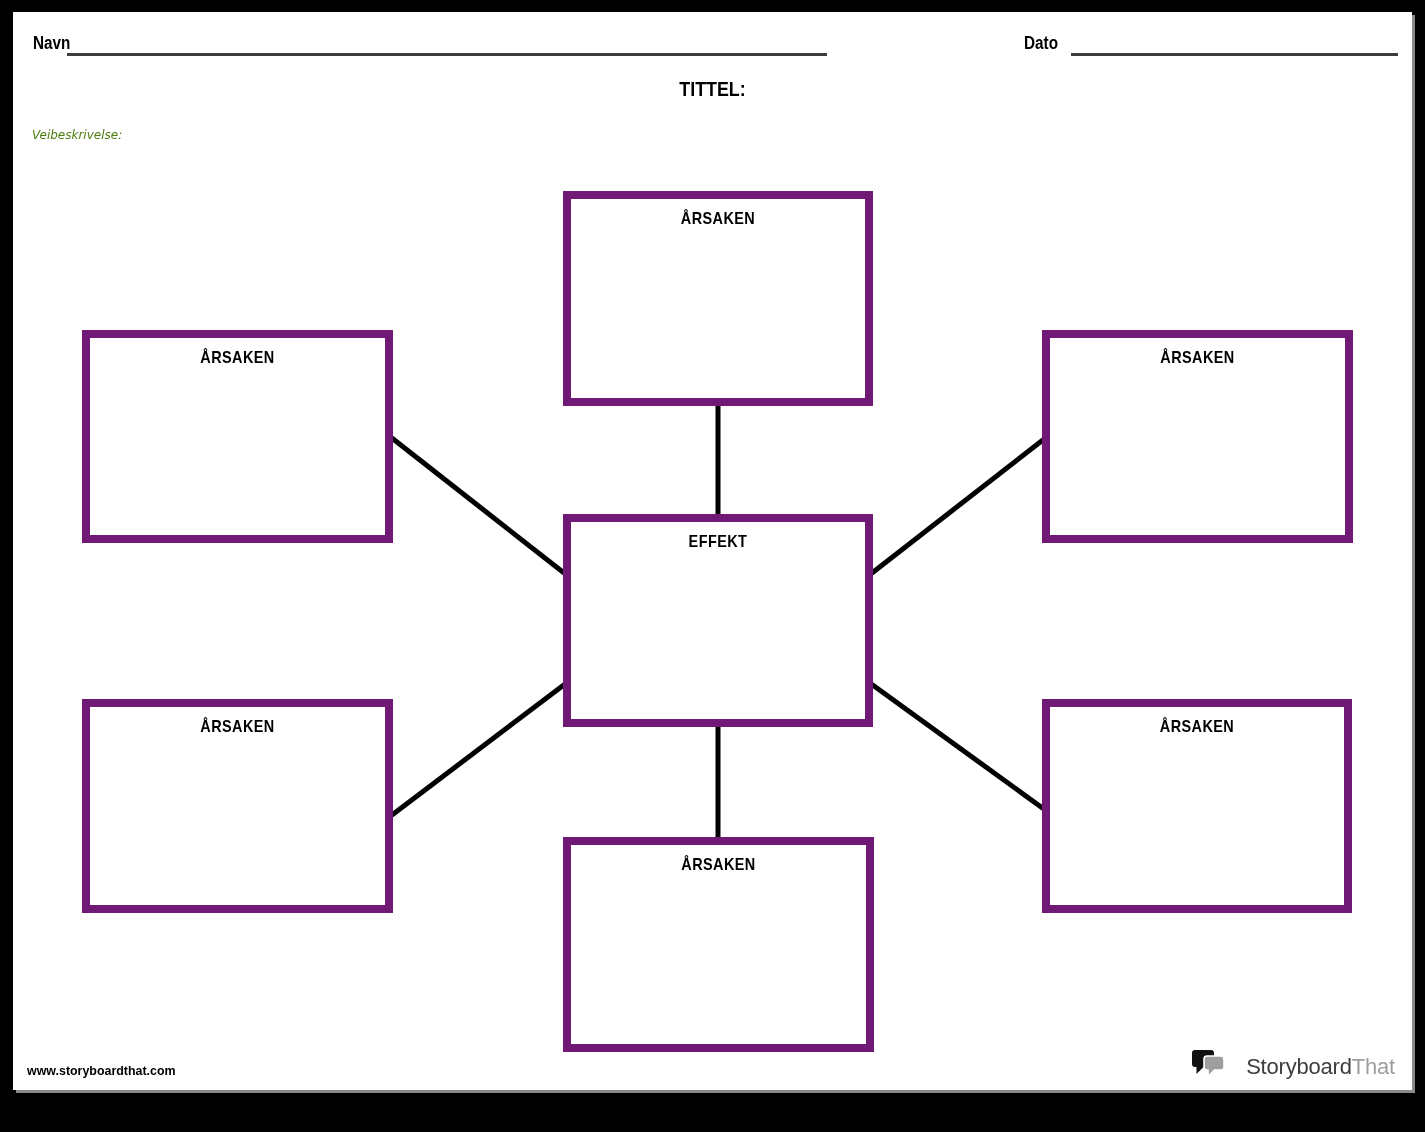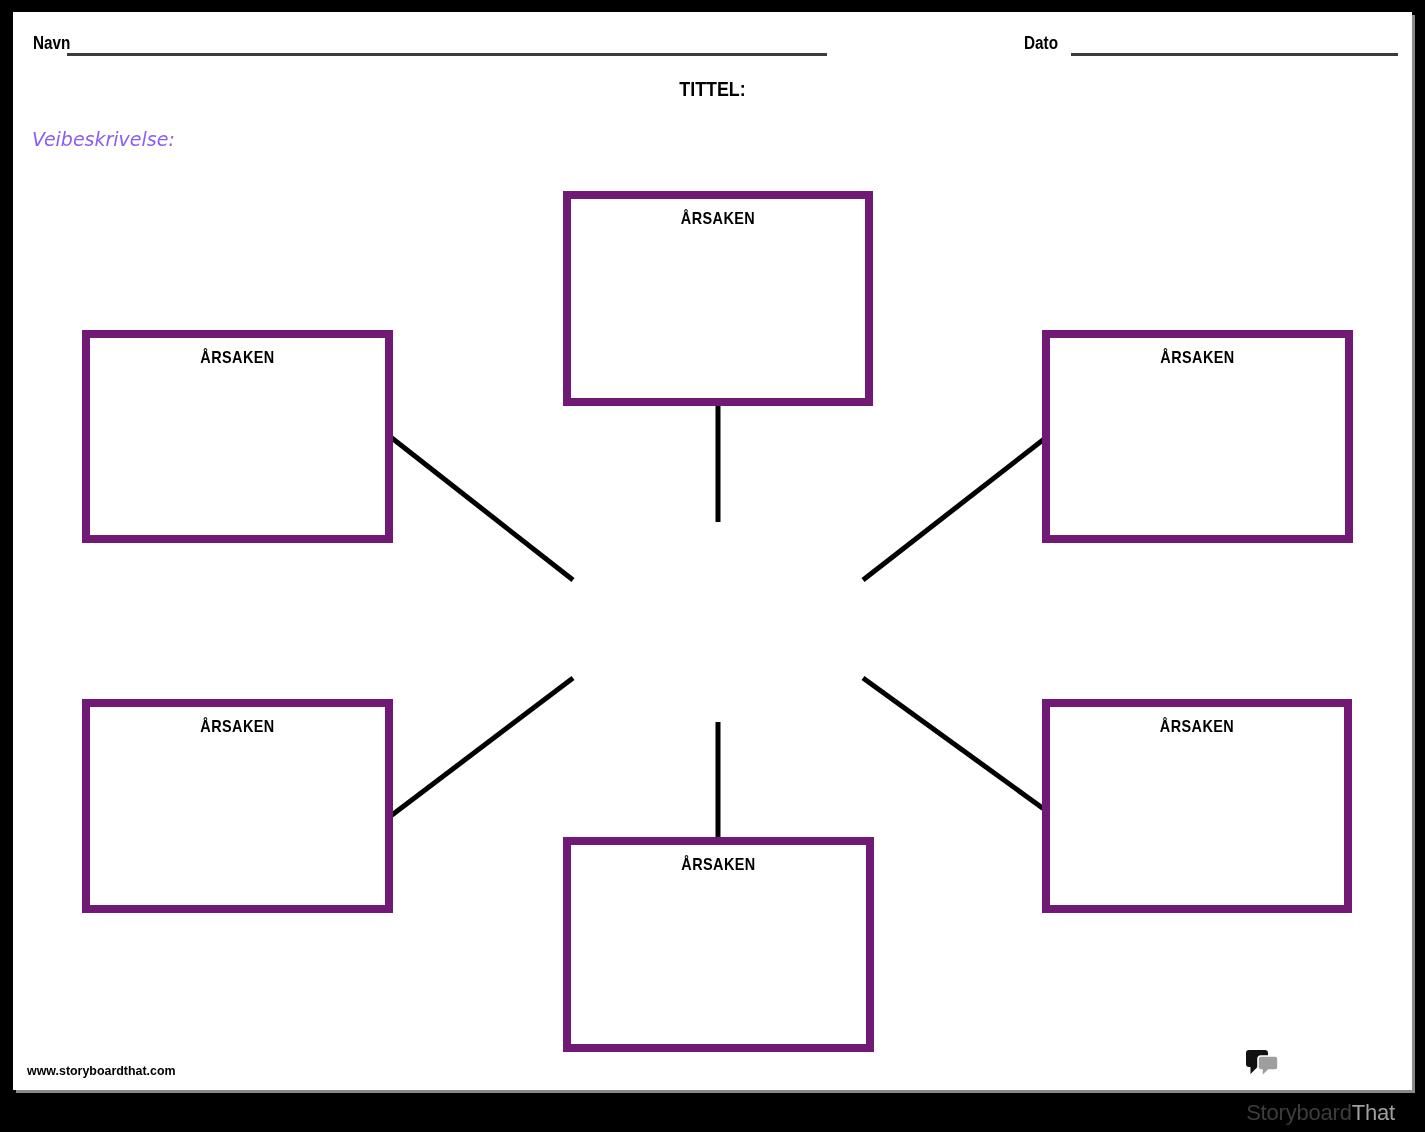--- a/index.html
+++ b/index.html
@@ -48,22 +48,22 @@
     font-size: 21px;
     color: #000;
     transform: scaleX(0.85);
     white-space: nowrap;
   }
   .directions {
     position: absolute;
     left: 19px;
     top: 116px;
     font-style: italic;
-    font-size: 19px;
-    color: #8b5cf6;
+    font-size: 12px;
+    color: #4d7c0f;
     font-family: "DejaVu Sans", sans-serif;
     white-space: nowrap;
   }
   
   .connectors {
     position: absolute;
     left: 0; top: 0;
     width: 1399px;
     height: 1078px;
     z-index: 1;
@@ -104,23 +104,22 @@
     color: #000;
     transform: scaleX(0.92);
     transform-origin: left center;
     white-space: nowrap;
   }
   .brand {
     position: absolute;
     right: 17px;
     top: 1038px;
     display: flex;
-    align-items: flex-start;
+    align-items: flex-end;
     gap: 20px;
-    flex-direction: column;
   }
   .brand-icon { width: 34px; height: 30px; }
   .brand-text {
     font-size: 22px;
     font-weight: 500;
     letter-spacing: -0.2px;
     white-space: nowrap;
   }
   .brand-primary { color: #3d3d3d; }
   .brand-secondary { color: #9f9f9f; }
@@ -161,20 +160,23 @@
   <div class="dbox box-bottom-left">
     <div class="box-label">ÅRSAKEN</div>
   </div>
   <div class="dbox box-bottom-right">
     <div class="box-label">ÅRSAKEN</div>
   </div>
   <div class="dbox box-bottom-center">
     <div class="box-label">ÅRSAKEN</div>
   </div>
 
+  <div class="dbox box-effect">
+    <div class="box-label">EFFEKT</div>
+  </div>
 
   <div class="website">www.storyboardthat.com</div>
 
   <div class="brand">
     <svg class="brand-icon" viewBox="0 0 34 30" xmlns="http://www.w3.org/2000/svg">
       <path d="M3 0 H19 Q22 0 22 3 V14 Q22 17 19 17 H11.5 L4.5 24 V17 H3 Q0 17 0 14 V3 Q0 0 3 0 Z" fill="#111111"></path>
       <path d="M15 6 H29 Q32 6 32 9 V17 Q32 20 29 20 H22.5 L16 26.5 V20 H15 Q12 20 12 17 V9 Q12 6 15 6 Z" fill="#9e9e9e" stroke="#ffffff" stroke-width="1.6"></path>
     </svg>
     <span class="brand-text"><span class="brand-primary">Storyboard</span><span class="brand-secondary">That</span></span>
   </div>

